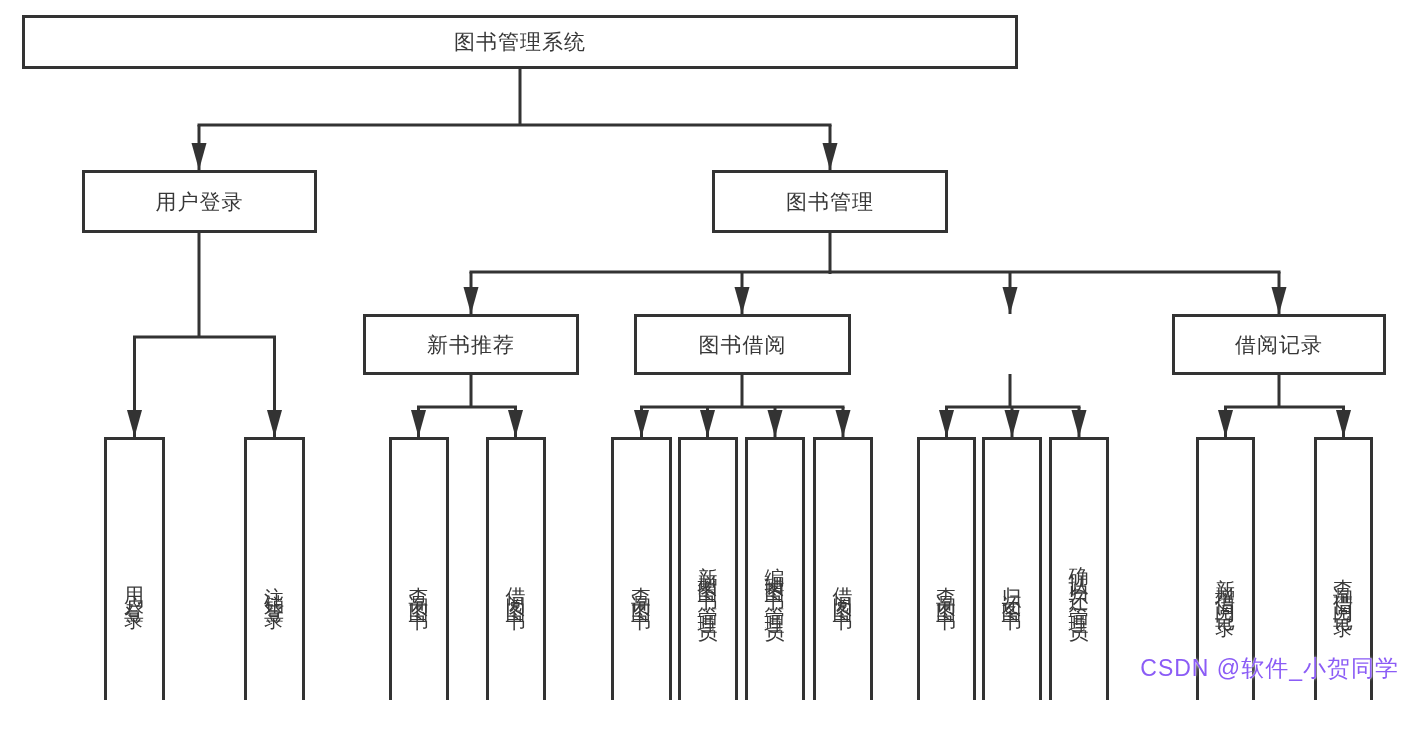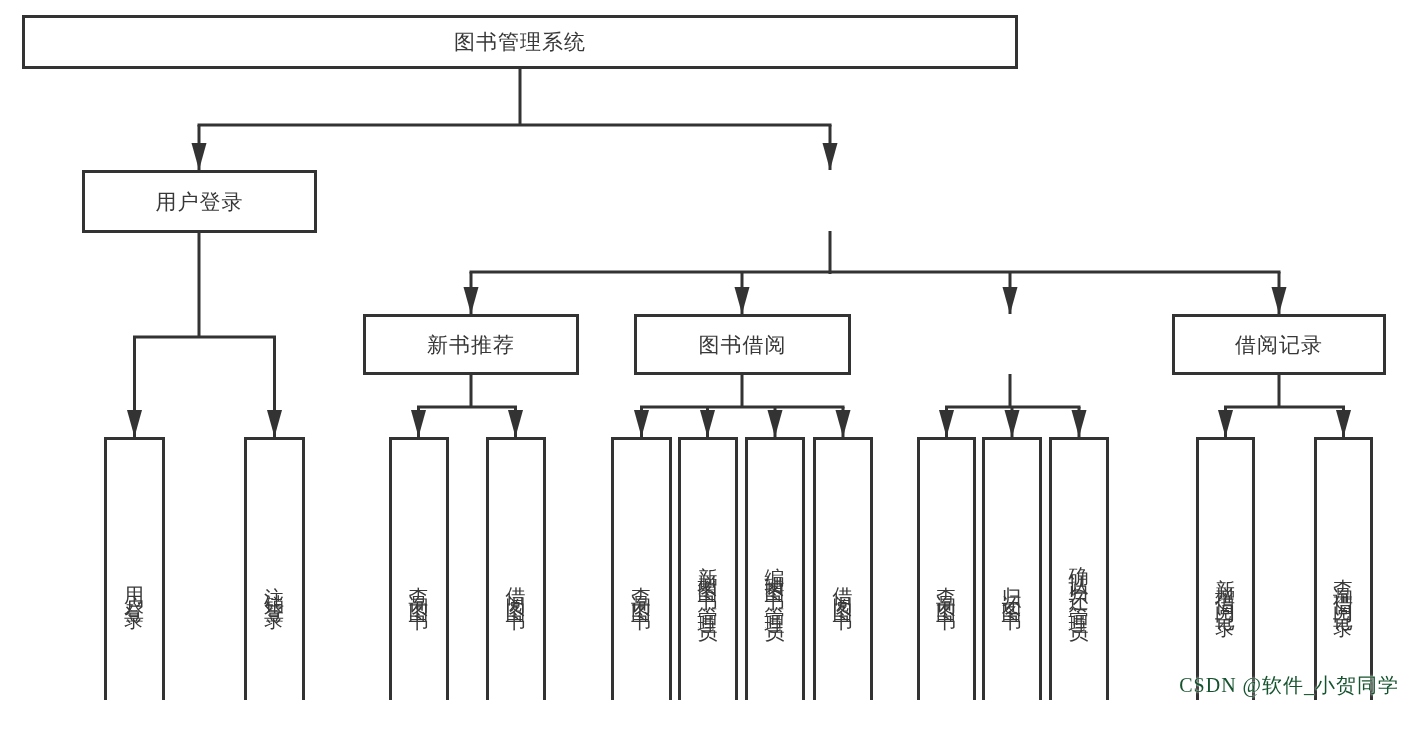--- a/index.html
+++ b/index.html
@@ -2,21 +2,21 @@
 <html><head>
 <meta charset="utf-8">
 <style>
   html, body { margin: 0; padding: 0; background: #ffffff; }
   .stage {
     position: relative;
     width: 1405px;
     height: 700px;
     background: #ffffff;
     overflow: hidden;
-    font-family: Liberation Serif, serif;
+    font-family: Liberation Sans, sans-serif;
     color: #333333;
   }
   .wires { position: absolute; left: 0; top: 0; width: 1405px; height: 747px; }
   .node {
     position: absolute;
     box-sizing: border-box;
     background: #ffffff;
     border: 3px solid #333333;
     display: flex;
     align-items: center;
@@ -33,23 +33,23 @@
     writing-mode: vertical-rl;
     text-orientation: mixed;
     font-size: 20px;
     letter-spacing: 8px;
     color: #383838;
     line-height: 1.1;
   }
   .watermark {
     position: absolute;
     right: 6px;
-    bottom: 1px;
-    font-size: 20px;
-    color: #14532d;
+    bottom: 16px;
+    font-size: 23px;
+    color: #8b5cf6;
     letter-spacing: 1px;
     text-shadow: 0 0 3px #ffffff, 0 0 1px #ffffff;
     white-space: nowrap;
   }
 </style>
 </head>
 <body>
 
 <div class="stage">
 
@@ -95,20 +95,23 @@
     <line x1="1225.5" y1="407" x2="1225.5" y2="437" stroke="#333333" stroke-width="3" marker-end="url(#ah)"></line>
     <line x1="1343.5" y1="407" x2="1343.5" y2="437" stroke="#333333" stroke-width="3" marker-end="url(#ah)"></line>
   </svg>
 
   <div class="node" style="left:22px; top:15px; width:996px; height:54px">
     <span class="hlabel">图书管理系统</span>
   </div>
 
   <div class="node" style="left:82px; top:170px; width:235px; height:63px">
     <span class="hlabel">用户登录</span>
+  </div>
+  <div class="node" style="left:712px; top:170px; width:236px; height:63px">
+    <span class="hlabel">图书管理</span>
   </div>
 
   <div class="node" style="left:634px; top:314px; width:217px; height:61px">
     <span class="hlabel">图书借阅</span>
   </div>
   <div class="node" style="left:363px; top:314px; width:216px; height:61px">
     <span class="hlabel">新书推荐</span>
   </div>
   <div class="node" style="left:1172px; top:314px; width:214px; height:61px">
     <span class="hlabel">借阅记录</span>

